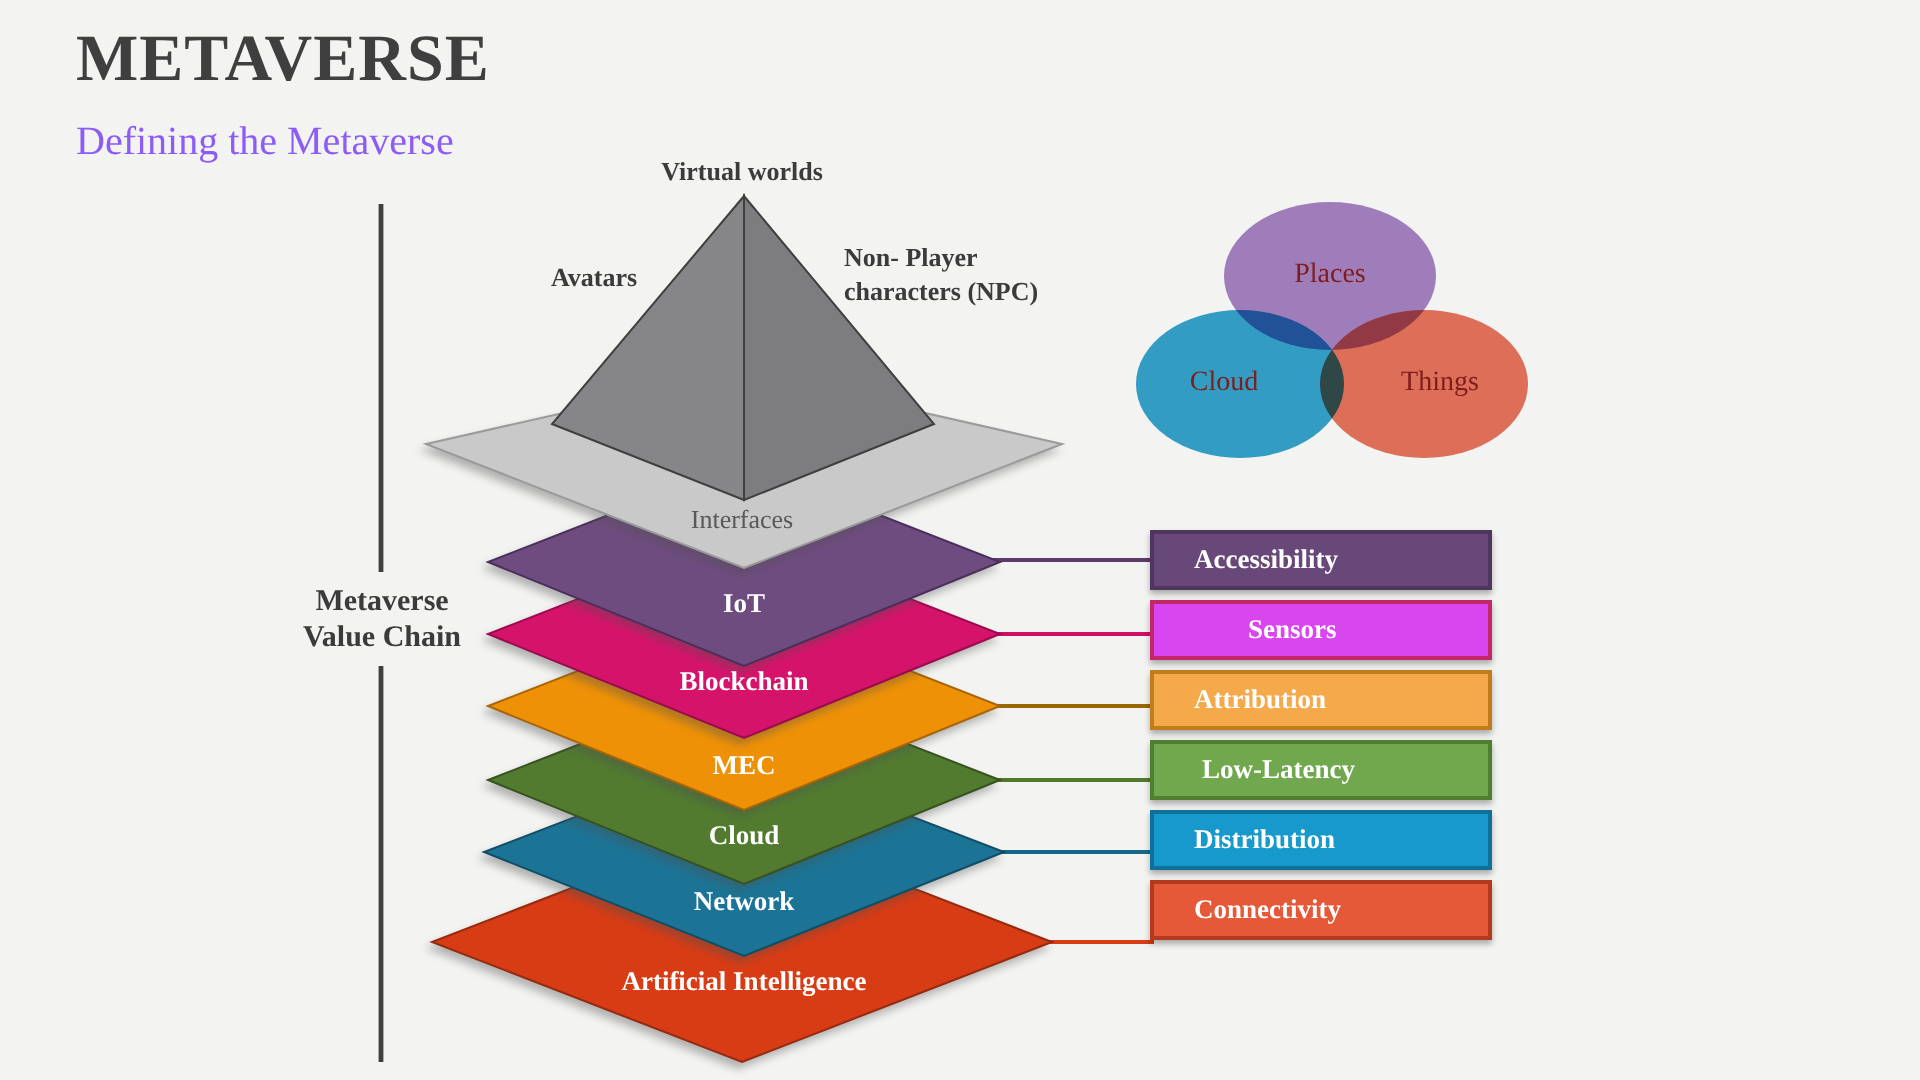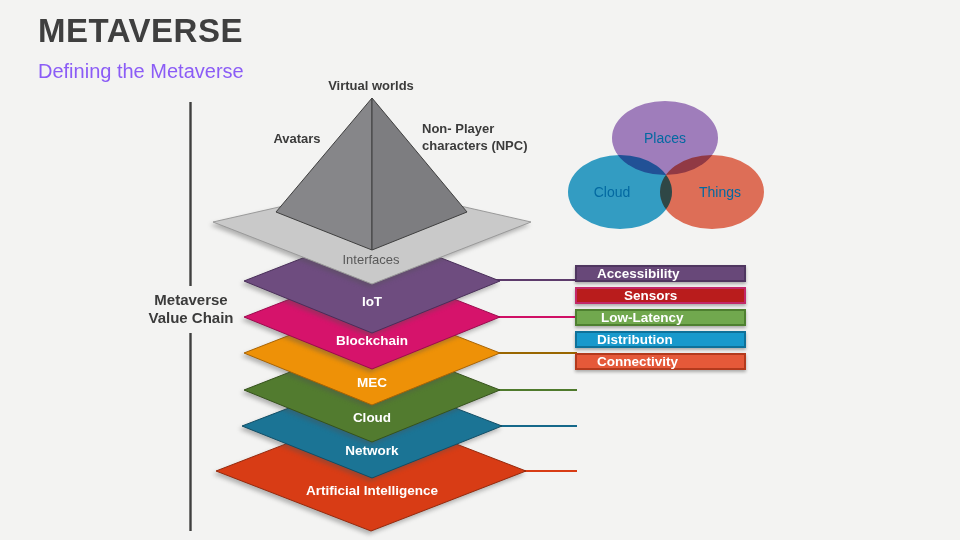--- a/index.html
+++ b/index.html
@@ -1,51 +1,51 @@
 <!DOCTYPE html>
 <html><head>
 <meta charset="utf-8">
 <style>
   html,body{margin:0;padding:0;background:#ffffff;}
   .slide{
     position:relative;width:960px;height:540px;background:#f3f3f2;overflow:hidden;
-    font-family:Liberation Sans, sans-serif;
+    font-family:Liberation Serif, serif;
   }
   .title{
     position:absolute;left:38px;top:12px;margin:0;
     font-size:33px;font-weight:700;color:#3f3f3f;letter-spacing:.5px;
   }
   .subtitle{
     position:absolute;left:38px;top:60px;
     font-size:20px;font-weight:400;color:#8b5cf6;
   }
   .diagram-svg{position:absolute;left:0;top:0;width:960px;height:540px;}
   .shape{filter:drop-shadow(-2px 3px 2px rgba(80,80,80,0.40));}
   .pyr-label{font-size:13px;font-weight:700;fill:#3b3b3b;}
   .platform-label{font-size:13px;font-weight:400;fill:#595959;}
   .diamond-label{font-size:13.5px;font-weight:700;fill:#ffffff;}
   .vc-label{font-size:15px;font-weight:700;fill:#3b3b3b;}
 
   
   .venn-ellipse{position:absolute;border-radius:50%;mix-blend-mode:multiply;}
   .venn-label{
-    position:absolute;color:#0369a1;font-size:14px;font-weight:400;
+    position:absolute;color:#7f1d1d;font-size:14px;font-weight:400;
     text-align:center;
   }
 
   
   .chain-boxes{position:absolute;left:575px;top:265px;width:171px;}
   .chain-box{
-    box-sizing:border-box;width:171px;height:17px;margin-bottom:5px;
+    box-sizing:border-box;width:171px;height:30px;margin-bottom:5px;
     border:2px solid;display:flex;align-items:center;padding-left:20px;
     box-shadow:0 2px 3px rgba(0,0,0,0.30);
     color:#ffffff;font-size:13.5px;font-weight:700;
   }
   .box-accessibility{background:#684879;border-color:#4f3660;}
-  .box-sensors{background:#b91c1c;border-color:#c22868;padding-left:47px;}
+  .box-sensors{background:#d946ef;border-color:#c22868;padding-left:47px;}
   .box-attribution{background:#f5a94b;border-color:#c17d1d;}
   .box-lowlatency{background:#71a84e;border-color:#4e8030;padding-left:24px;}
   .box-distribution{background:#1899cc;border-color:#0f7199;}
   .box-connectivity{background:#e55939;border-color:#b33a1d;}
   .box-optimization{background:#9a6ab0;border-color:#7a4f91;}
 </style>
 </head>
 <body>
 
 <div class="slide">
@@ -101,20 +101,23 @@
   <div class="venn-label" style="left:560px;top:184px;width:104px;">Cloud</div>
   <div class="venn-label" style="left:668px;top:184px;width:104px;">Things</div>
 
   <div class="chain-boxes">
     <div class="chain-box box-accessibility">
         <span>Accessibility</span>
       </div>
     <div class="chain-box box-sensors">
         <span>Sensors</span>
       </div>
+    <div class="chain-box box-attribution">
+        <span>Attribution</span>
+      </div>
     <div class="chain-box box-lowlatency">
         <span>Low-Latency</span>
       </div>
     <div class="chain-box box-distribution">
         <span>Distribution</span>
       </div>
     <div class="chain-box box-connectivity">
         <span>Connectivity</span>
       </div>
   </div>

